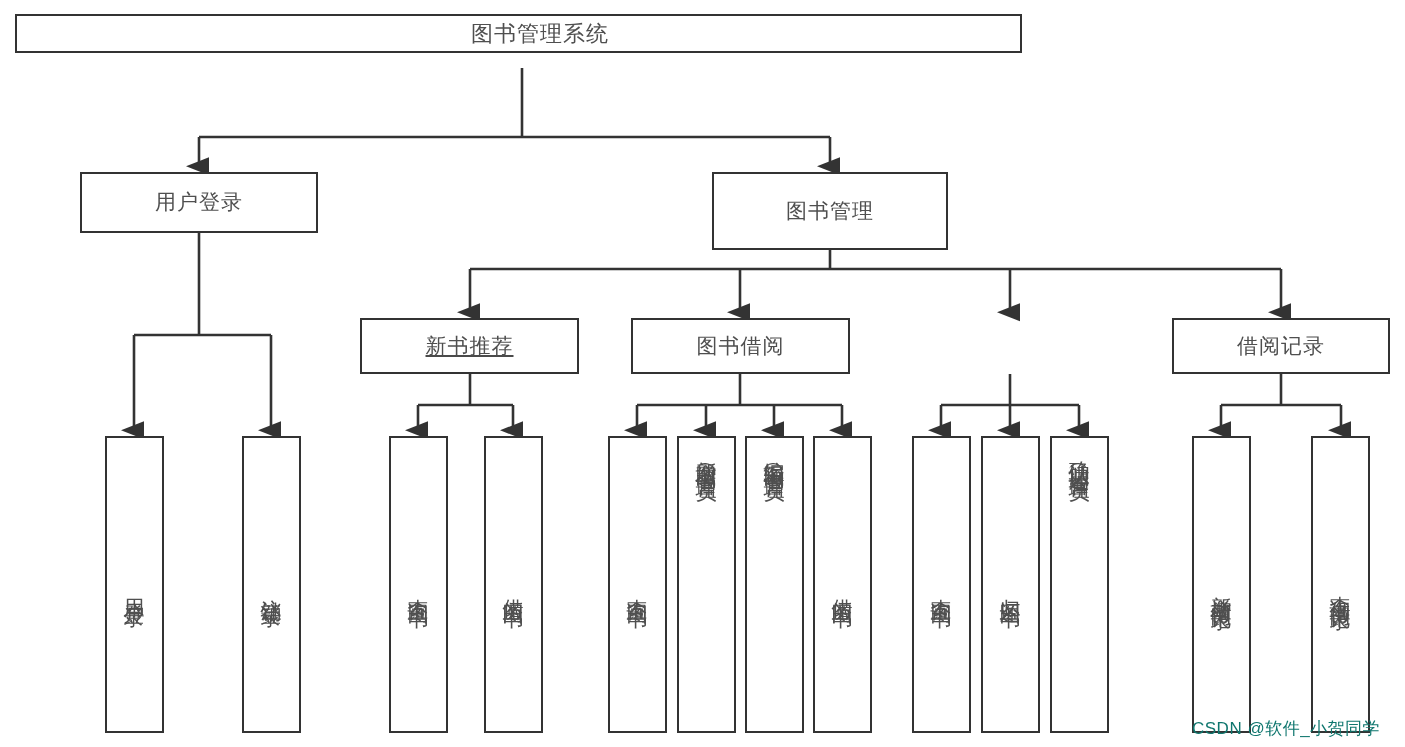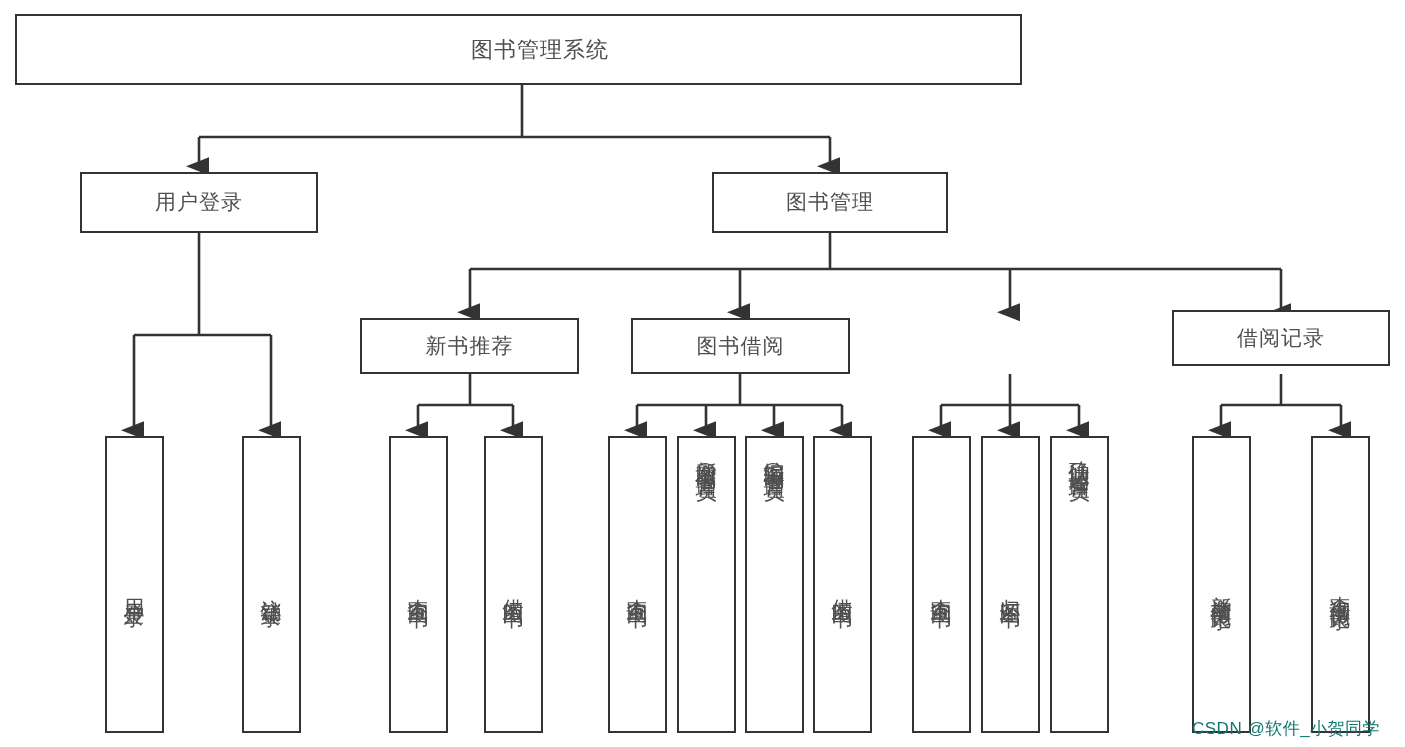--- a/index.html
+++ b/index.html
@@ -117,42 +117,42 @@
       <path d="M1010,405 L1010,430" marker-end="url(#arrow)"></path>
       <path d="M1079,405 L1079,430" marker-end="url(#arrow)"></path>
 
       <path d="M1281,374 L1281,405"></path>
       <path d="M1221,405 L1341,405"></path>
       <path d="M1221,405 L1221,430" marker-end="url(#arrow)"></path>
       <path d="M1341,405 L1341,430" marker-end="url(#arrow)"></path>
     </g>
   </svg>
 
-  <div class="node root" style="left:15px; top:14px; width:1007px; height:71px;padding-left:43px;">
+  <div class="node root" style="left:15px; top:14px; width:1007px; height:39px;padding-left:43px;">
     <span class="label">图书管理系统</span>
   </div>
 
   <div class="node" style="left:80px; top:172px; width:238px; height:61px;">
     <span class="label">用户登录</span>
   </div>
 
-  <div class="node" style="left:712px; top:172px; width:236px; height:61px;">
+  <div class="node" style="left:712px; top:172px; width:236px; height:78px;">
     <span class="label">图书管理</span>
   </div>
 
-  <div class="node" style="left:360px; top:318px; width:219px; height:56px;">
+  <div class="node" style="left:360px; top:318px; width:219px; height:56px;text-decoration:underline;">
     <span class="label">新书推荐</span>
   </div>
 
   <div class="node" style="left:631px; top:318px; width:219px; height:56px;">
     <span class="label">图书借阅</span>
   </div>
 
 
-  <div class="node" style="left:1172px; top:310px; width:218px; height:56px;">
+  <div class="node" style="left:1172px; top:318px; width:218px; height:56px;">
     <span class="label">借阅记录</span>
   </div>
 
   <div class="node leaf center-text" style="left:105px; top:436px; width:59px; height:297px;">
     <span class="label">用户登录</span>
   </div>
 
   <div class="node leaf center-text" style="left:242px; top:436px; width:59px; height:297px;">
     <span class="label">注销登录</span>
   </div>

